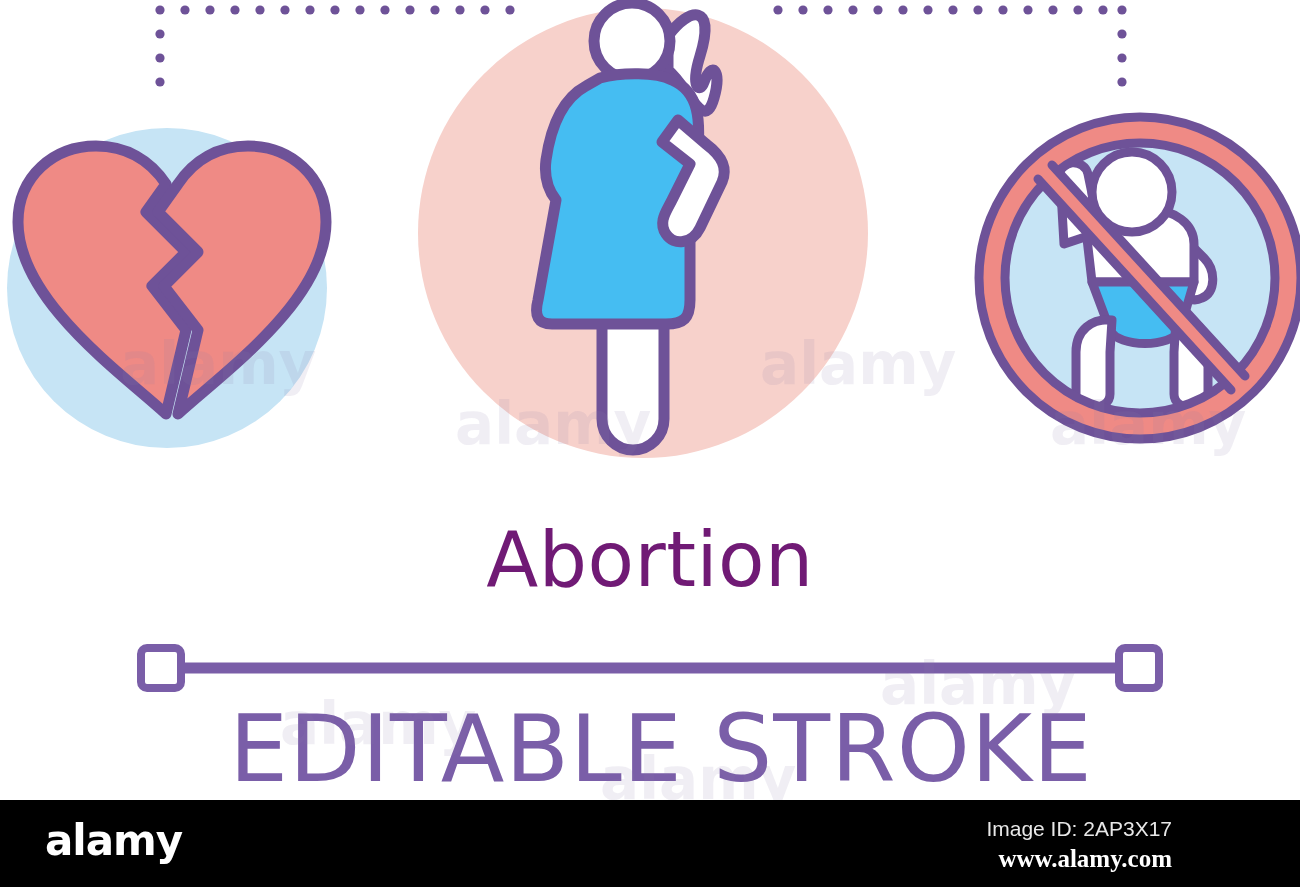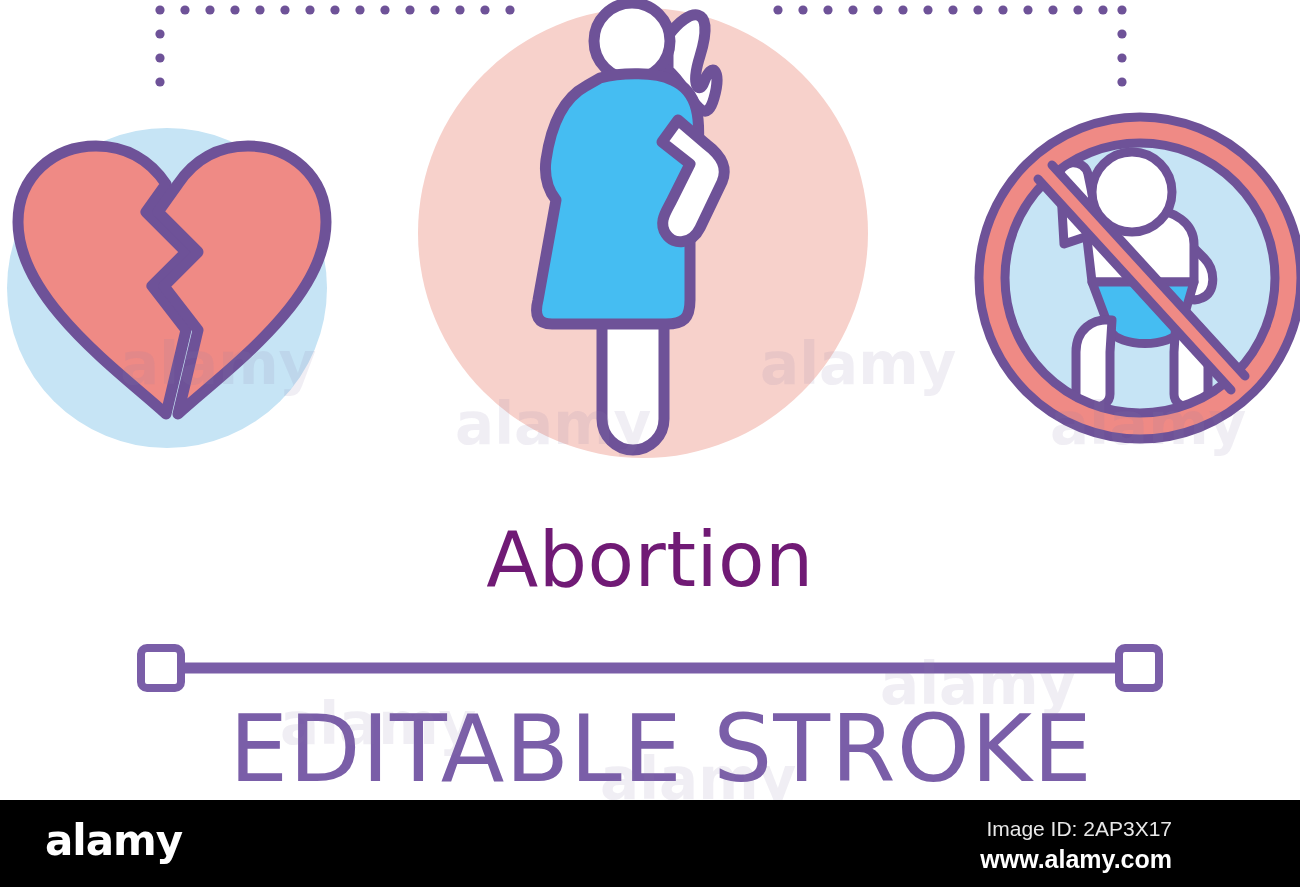--- a/index.html
+++ b/index.html
@@ -111,21 +111,21 @@
     margin-left: 10px;
   }
   #footer-url {
     position: absolute;
     right: 128px;
     top: 44px;
     font-size: 25px;
     line-height: 30px;
     font-weight: 700;
     color: #ffffff;
-    font-family: Liberation Sans, sans-serif;
+    font-family: Liberation Serif, serif;
     white-space: nowrap;
   }
 </style>
 </head>
 <body>
 
 <div id="stage">
 
   <div id="artboard">
     <svg viewBox="0 0 1300 800" xmlns="http://www.w3.org/2000/svg">

